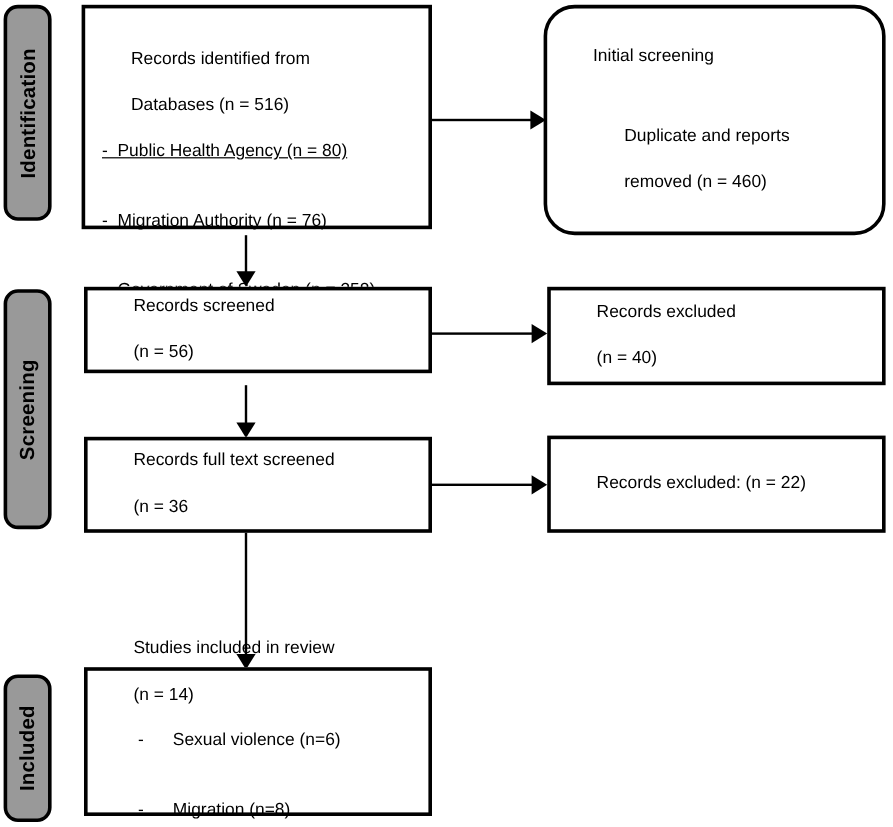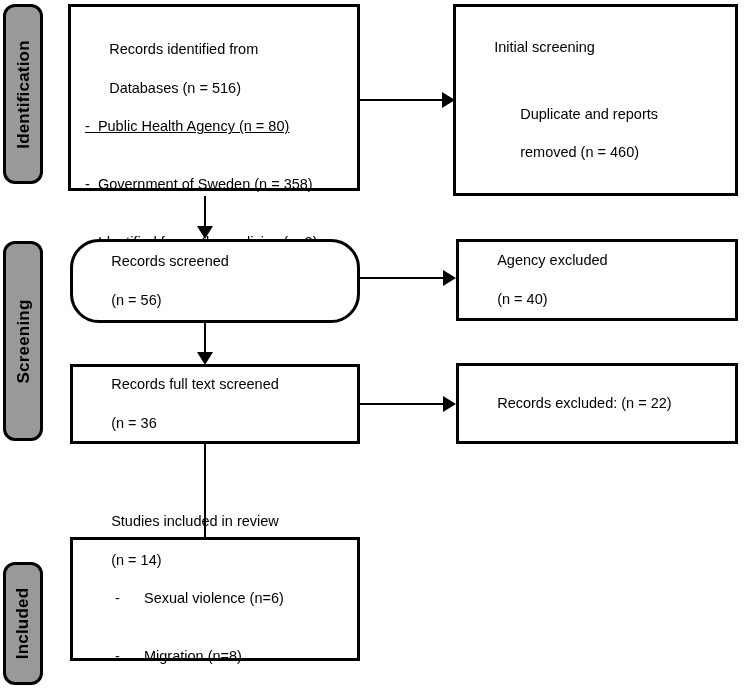--- a/index.html
+++ b/index.html
@@ -116,49 +116,50 @@
 
   <div class="stage-tab" style="left:3px; top:562px; width:40px; height:123px;">
     <span class="stage-label">Included</span>
   </div>
 
   <div class="flow-box" style="left:68px; top:4px; width:292px; height:187px;">
     <div class="box-text" style="top:14px;">
       <span>Records identified from</span><br>
       <span>Databases (n = 516)</span>
       <span class="bullet-line">-  Public Health Agency (n = 80)</span>
+      <span class="bullet-line">-  Migration Authority (n = 76)</span>
       <span class="bullet-line">-  Government of Sweden (n = 358)</span>
       <span class="bullet-line">-  Identified from other policies (n=2)</span>
     </div>
   </div>
 
-  <div class="flow-box" style="left:453px; top:4px; width:285px; height:192px;">
+  <div class="flow-box" style="left:453px; top:4px; width:285px; height:192px;border-radius:26px;">
     <div class="box-text center-v">
       <span>Initial screening</span><br>
       <span style="padding-left:26px; display:inline-block;margin-top:28px;">Duplicate and reports</span><br>
       <span style="padding-left:26px; display:inline-block;">removed (n = 460)</span>
     </div>
   </div>
 
   <div class="conn-h" style="left:360px; top:99px; width:84px;"></div>
   <div class="arrow-right" style="left:442px; top:92px;"></div>
 
   <div class="conn-v" style="left:204px; top:196px; height:32px;"></div>
   <div class="arrow-down" style="left:197px; top:226px;"></div>
 
-  <div class="flow-box" style="left:70px; top:239px; width:290px; height:84px;border-radius:29px;">
+  <div class="flow-box" style="left:70px; top:239px; width:290px; height:72px;">
     <div class="box-text center-v">
       <span>Records screened</span><br>
       <span>(n = 56)</span>
     </div>
   </div>
 
   <div class="flow-box" style="left:456px; top:239px; width:282px; height:82px;">
     <div class="box-text center-v">
-      <span>Agency excluded</span><br>
+      <span>Records excluded</span><br>
       <span>(n = 40)</span>
     </div>
   </div>
 
   <div class="conn-h" style="left:360px; top:277px; width:85px;"></div>
   <div class="arrow-right" style="left:443px; top:270px;"></div>
 
   <div class="conn-v" style="left:204px; top:321px; height:33px;"></div>
   <div class="arrow-down" style="left:197px; top:352px;"></div>
 
@@ -174,21 +175,21 @@
       <span>Records excluded: (n = 22)</span>
     </div>
   </div>
 
   <div class="conn-h" style="left:360px; top:403px; width:85px;"></div>
   <div class="arrow-right" style="left:443px; top:396px;"></div>
 
   <div class="conn-v" style="left:204px; top:444px; height:103px;"></div>
   <div class="arrow-down" style="left:197px; top:545px;"></div>
 
-  <div class="flow-box" style="left:70px; top:537px; width:290px; height:124px;">
+  <div class="flow-box" style="left:70px; top:556px; width:290px; height:124px;">
     <div class="box-text center-v">
       <span>Studies included in review</span><br>
       <span>(n = 14)</span>
       <span class="dash-line">-      Sexual violence (n=6)</span>
       <span class="dash-line">-      Migration (n=8)</span>
     </div>
   </div>
 
 </div>
 

